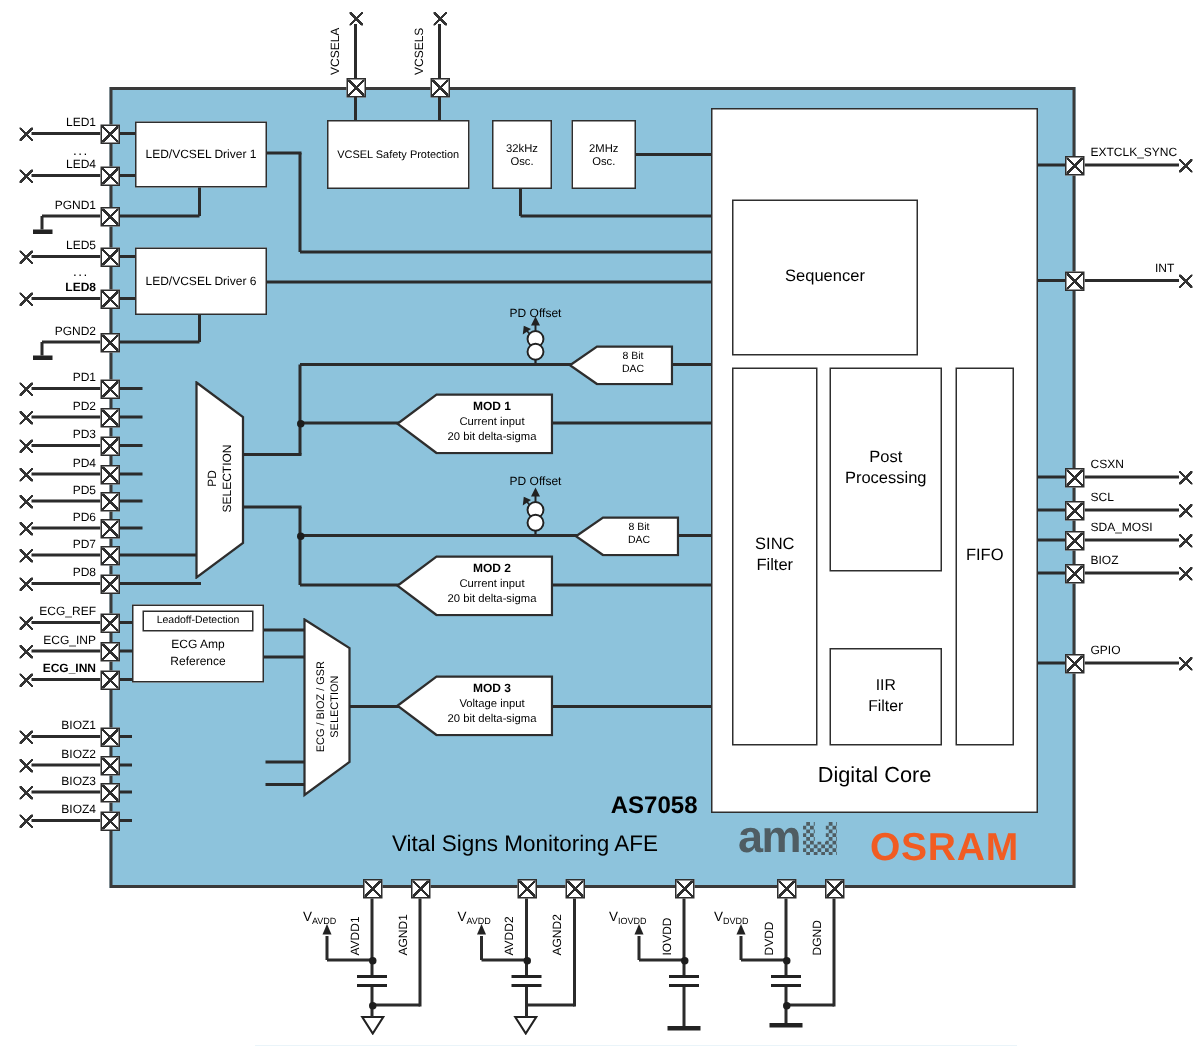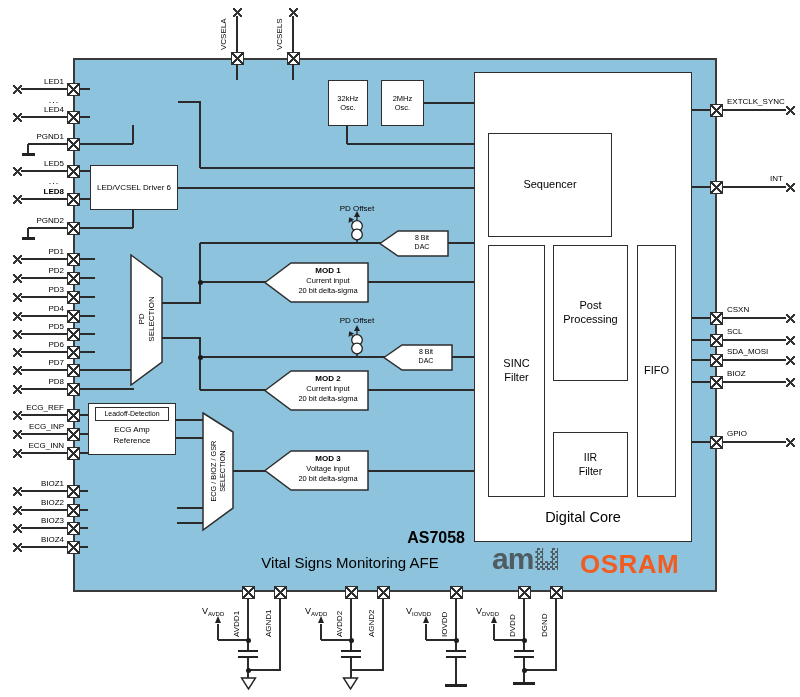--- a/index.html
+++ b/index.html
@@ -47,22 +47,28 @@
   .dots3{position:absolute;font-size:9px;letter-spacing:1px;line-height:1;}
   #dcore-label{position:absolute;font-size:14.5px;text-align:center;}
 </style>
 </head>
 <body>
 
 <div id="stage">
 
   <div id="chip"></div>
 
+  <div class="box" style="left:90px;top:81px;width:88px;height:44px">
+      <span>LED/VCSEL Driver 1</span>
+    </div>
   <div class="box" style="left:90px;top:165px;width:88px;height:45px">
       <span>LED/VCSEL Driver 6</span>
+    </div>
+  <div class="box" style="left:218px;top:80px;width:95px;height:46px;font-size:7.3px">
+      <span>VCSEL Safety Protection</span>
     </div>
   <div class="box" style="left:328px;top:80px;width:40px;height:46px;font-size:7.5px">
       <span>32kHz</span>
       <span>Osc.</span>
     </div>
   <div class="box" style="left:381px;top:80px;width:43px;height:46px;font-size:7.5px">
       <span>2MHz</span>
       <span>Osc.</span>
     </div>
 
@@ -328,21 +334,21 @@
     <div class="pl pl-r" style="left: 8px; top: 404px; width: 56px;">ECG_REF</div>
     <div class="pad" style="left: 67px; top: 408.5px;"></div>
     <div class="xend" style="left: 12.5px; top: 410.5px;"></div>
     <div class="wh" style="left: 80px; top: 414.25px; width: 8px;"></div>
     <div class="wh" style="left: 21px; top: 433.25px; width: 46px;"></div>
     <div class="pl pl-r" style="left: 8px; top: 423px; width: 56px;">ECG_INP</div>
     <div class="pad" style="left: 67px; top: 427.5px;"></div>
     <div class="xend" style="left: 12.5px; top: 429.5px;"></div>
     <div class="wh" style="left: 80px; top: 433.25px; width: 8px;"></div>
     <div class="wh" style="left: 21px; top: 452.25px; width: 46px;"></div>
-    <div class="pl pl-r" style="left: 8px; top: 442px; width: 56px;">ECG_INN</div>
+    <div class="pl pl-r" style="left: 8px; top: 442px; width: 56px; font-weight: bold;">ECG_INN</div>
     <div class="pad" style="left: 67px; top: 446.5px;"></div>
     <div class="xend" style="left: 12.5px; top: 448.5px;"></div>
     <div class="wh" style="left: 80px; top: 452.25px; width: 8px;"></div>
     <div class="wh" style="left: 21px; top: 490.25px; width: 46px;"></div>
     <div class="pl pl-r" style="left: 8px; top: 480px; width: 56px;">BIOZ1</div>
     <div class="pad" style="left: 67px; top: 484.5px;"></div>
     <div class="xend" style="left: 12.5px; top: 486.5px;"></div>
     <div class="wh" style="left: 80px; top: 490.25px; width: 8px;"></div>
     <div class="wh" style="left: 21px; top: 509.25px; width: 46px;"></div>
     <div class="pl pl-r" style="left: 8px; top: 499px; width: 56px;">BIOZ2</div>

